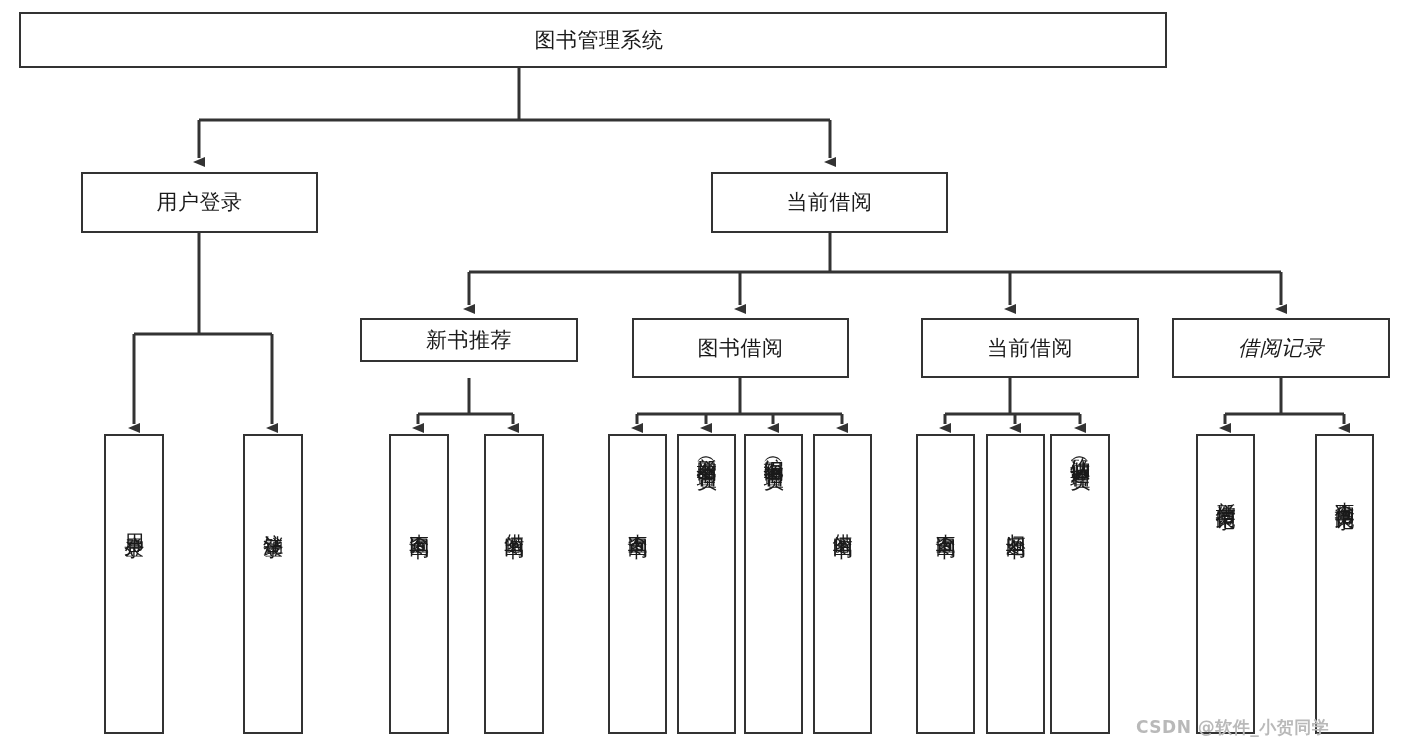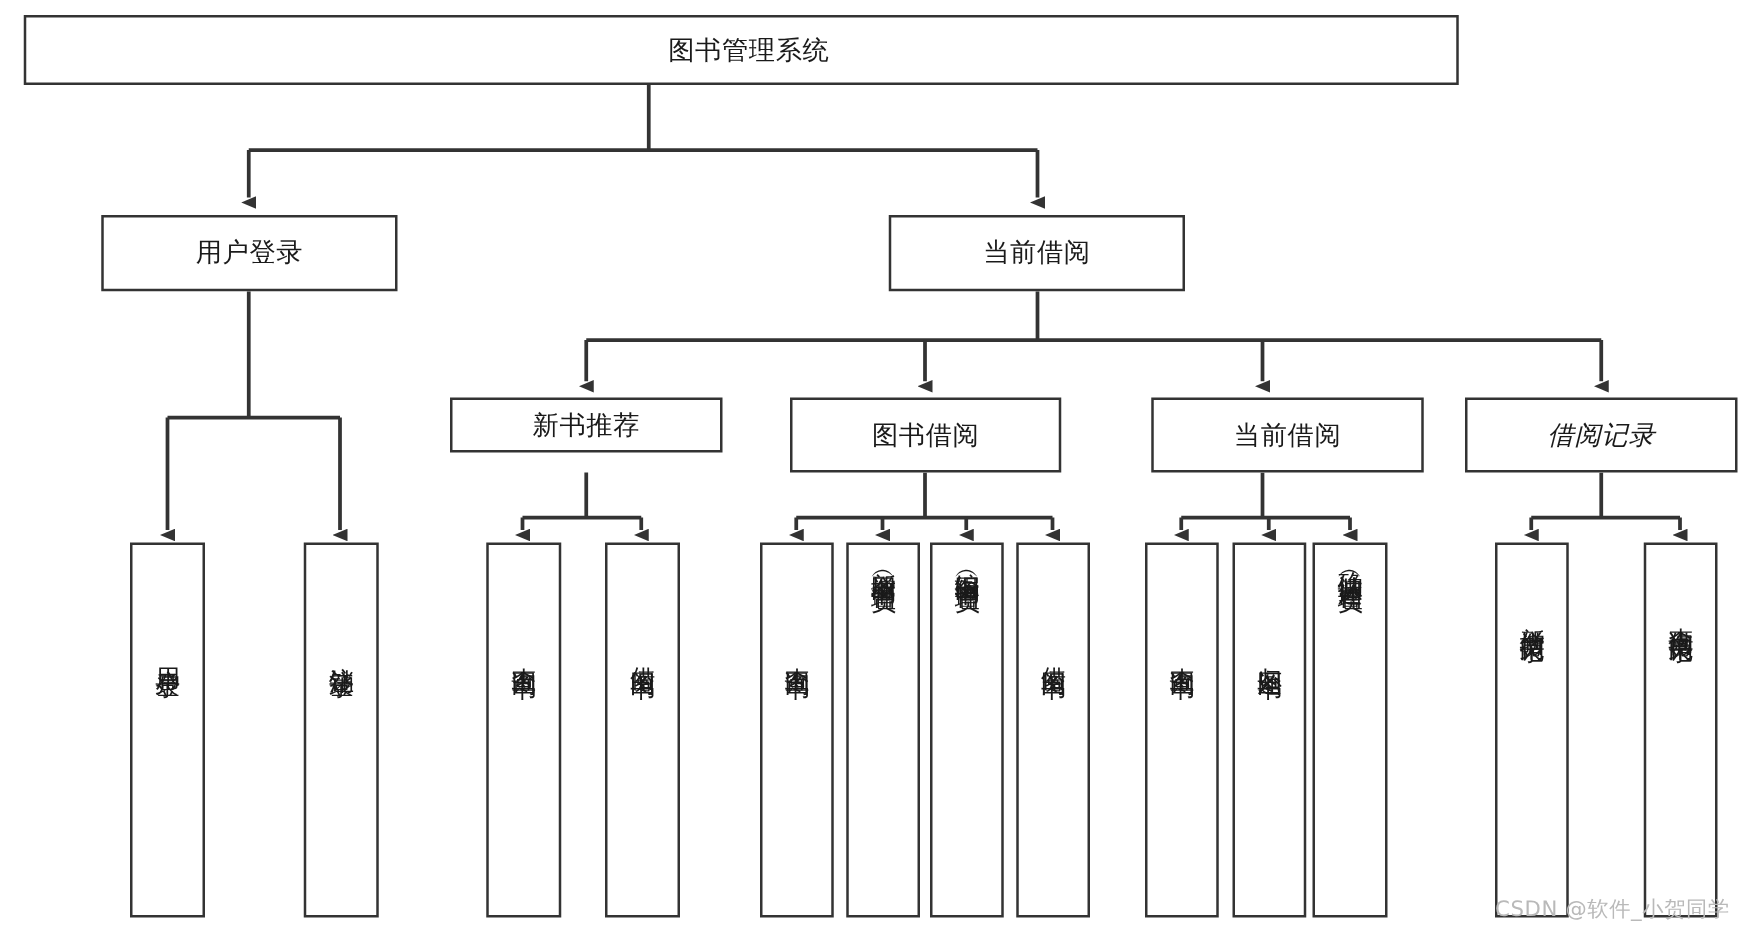--- a/index.html
+++ b/index.html
@@ -184,15 +184,15 @@
     <span class="label">确认归还（管理员）</span>
   </div>
 
   <div class="node leaf mid3" style="left:1196px; top:434px; width:59px; height:300px;">
     <span class="label">新增借阅记录</span>
   </div>
   <div class="node leaf mid3" style="left:1315px; top:434px; width:59px; height:300px;">
     <span class="label">查询借阅记录</span>
   </div>
 
-  <div class="watermark" style="left:1196px; top:716px;">CSDN @软件_小贺同学</div>
+  <div class="watermark" style="left:1136px; top:716px;font-weight:bold;">CSDN @软件_小贺同学</div>
 
 </div>
 
 </body></html>

